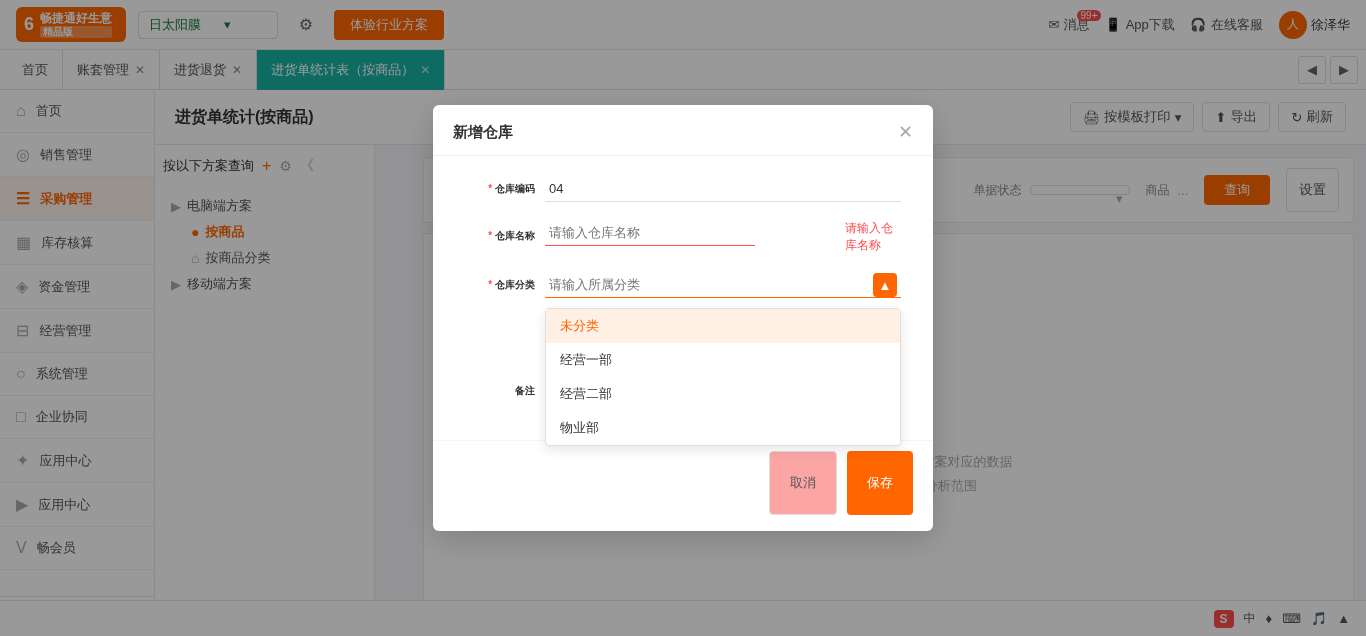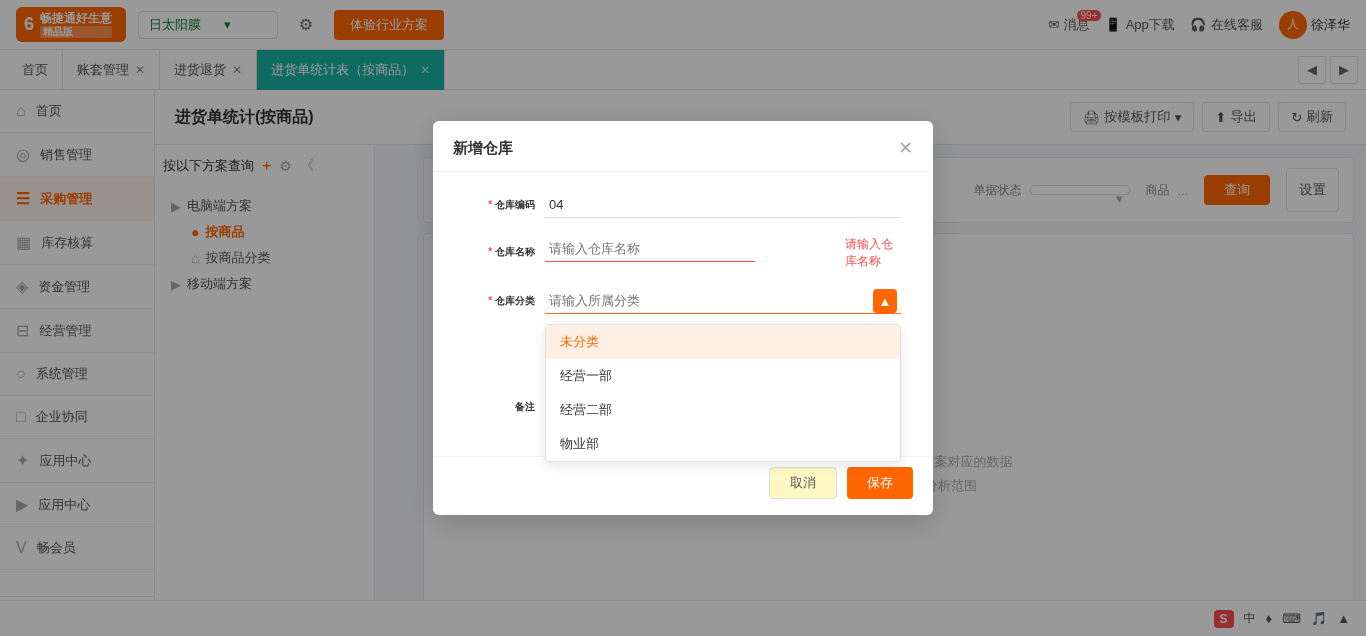--- a/index.html
+++ b/index.html
@@ -158,22 +158,22 @@
     .dropdown-item.selected { background: #fff0e6; color: #ff6600; }
     .textarea-input {
       flex: 1; border: none; border-bottom: 1px solid #ddd; padding: 5px 4px;
       font-size: 13px; color: #999; outline: none; resize: none; height: 28px;
     }
     .modal-footer {
       display: flex; justify-content: flex-end; padding: 10px 20px 16px;
       gap: 10px; border-top: 1px solid #f5f5f5; margin-top: 8px;
     }
     .cancel-btn {
-      padding: 6px 20px; border: 1px solid #ddd; border-radius: 4px;
-      cursor: pointer; color: #555; background: #fef9c3; font-size: 13px;
+      padding: 22px 20px; border: 1px solid #ddd; border-radius: 4px;
+      cursor: pointer; color: #555; background: #fca5a5; font-size: 13px;
     }
     .save-btn {
       padding: 6px 20px; background: #ff6600; color: #fff; border: none;
       border-radius: 4px; cursor: pointer; font-size: 13px;
     }
 
     
     .status-bar {
       position: fixed; bottom: 0; left: 0; width: 1366px; height: 36px;
       background: #fff; border-top: 1px solid #e8e8e8;

